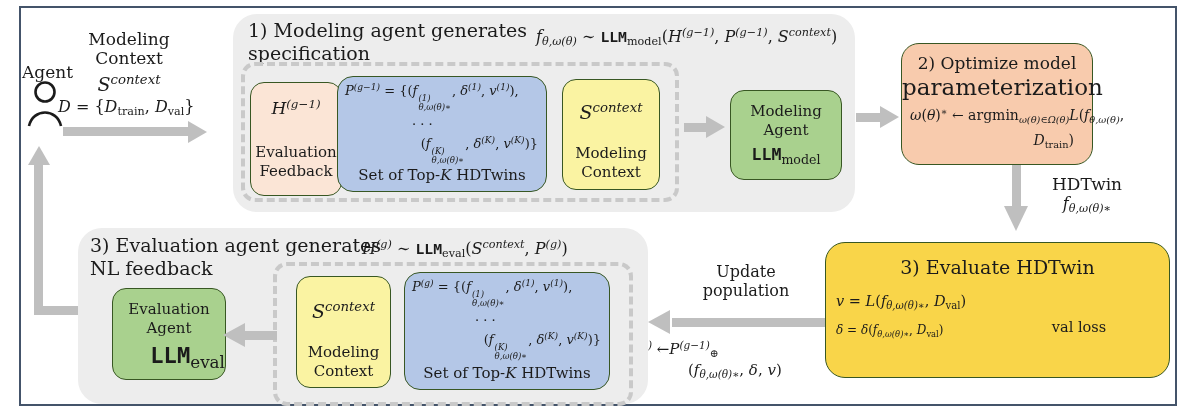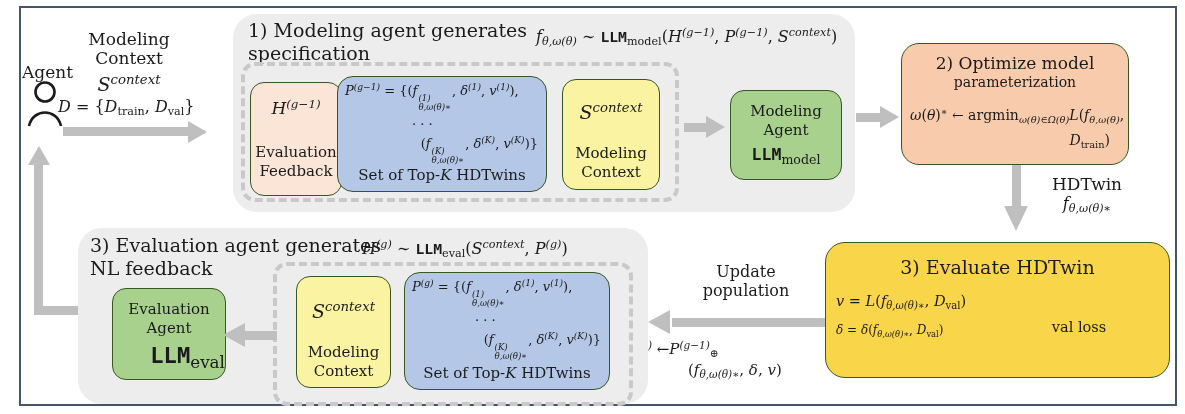--- a/index.html
+++ b/index.html
@@ -96,23 +96,23 @@
 
   <div class="cbox" style="left:730px;top:90px;width:112px;height:90px;background:var(--green);">
     <div class="abs ctr lab15" style="left:0;top:11px;width:100%;">Modeling</div>
     <div class="abs ctr lab15" style="left:0;top:30px;width:100%;">Agent</div>
     <div class="abs math ctr" style="left:0;top:52px;width:100%;font-size:18px;"><span class="seg-m">LLM</span><span class="seg-subn">model</span></div>
   </div>
 
   <div class="abar" style="left:856px;top:113px;width:24px;height:9px;"></div>
   <div class="tri tri-right" style="left:880px;top:106px;"></div>
 
-  <div class="cbox" style="left:901px;top:43px;width:228px;height:122px;background:var(--orange);border-radius:18px;">
+  <div class="cbox" style="left:901px;top:43px;width:192px;height:122px;background:var(--orange);border-radius:18px;">
     <div class="abs ctr" style="left:0;top:9px;width:100%;font-size:17px;">2) Optimize model</div>
-    <div class="abs ctr" style="left:0;top:30px;width:100%;font-size:14px;">parameterization</div>
+    <div class="abs ctr" style="left:0;top:30px;width:100%;font-size:23px;">parameterization</div>
     <div class="abs math" style="left:8px;top:62px;font-size:14px;"><span class="seg-i">ω</span><span class="seg-n">(</span><span class="seg-i">θ</span><span class="seg-n">)</span><span class="seg-supn">∗</span><span class="seg-n"> ← argmin</span><span class="seg-sub">ω(θ)∈Ω(θ)</span><span class="seg-c">L</span><span class="seg-n">(</span><span class="seg-i">f</span><span class="seg-sub">θ,ω(θ)</span><span class="seg-n">,</span></div>
     <div class="abs math" style="right:18px;top:88px;font-size:14px;"><span class="seg-c">D</span><span class="seg-subn">train</span><span class="seg-n">)</span></div>
   </div>
 
   <div class="abar" style="left:1012px;top:165px;width:9px;height:42px;"></div>
   <div class="tri tri-down" style="left:1004px;top:206px;"></div>
   <div class="abs" style="left:1032px;top:174px;width:110px;">
     <div class="ctr" style="font-size:17px;">HDTwin</div>
     <div class="math ctr" style="font-size:16px;"><span class="seg-i">f</span><span class="seg-sub">θ,ω(θ)∗</span></div>
   </div>

